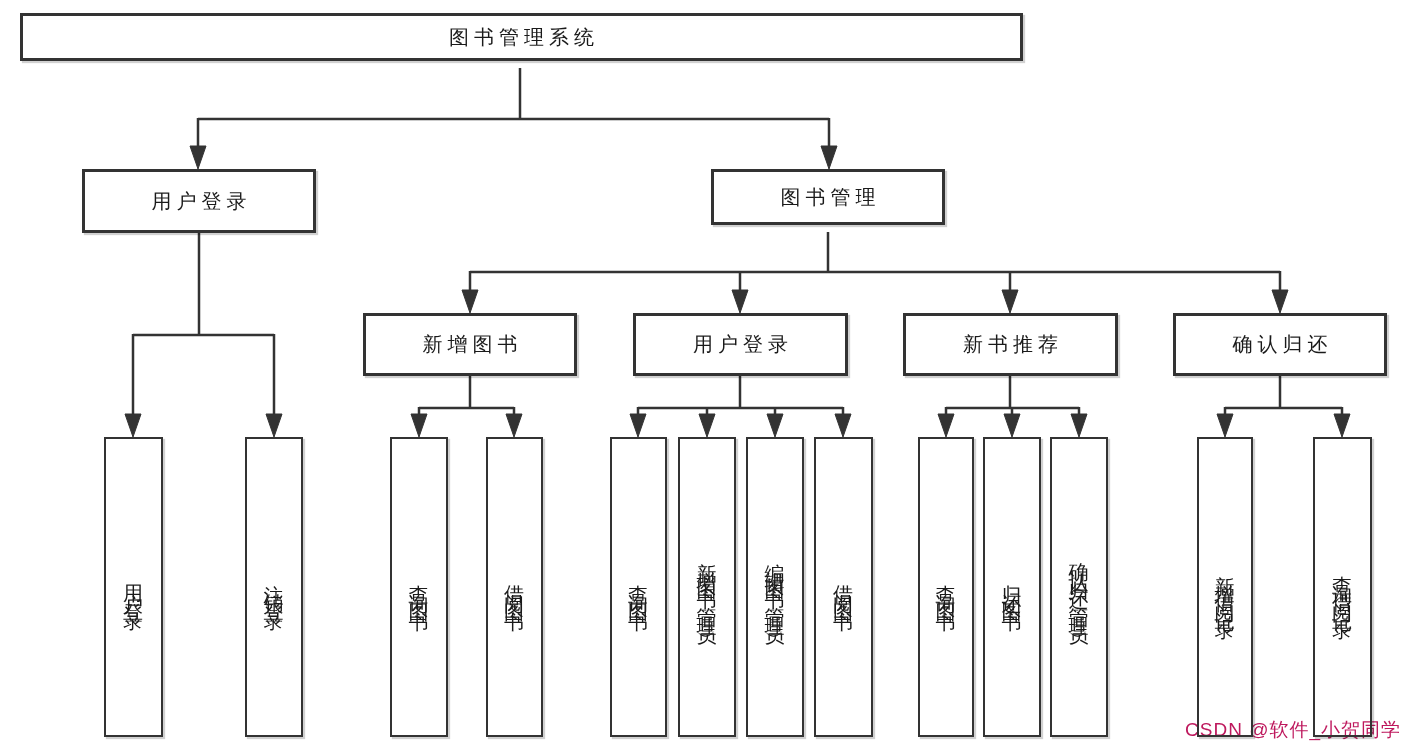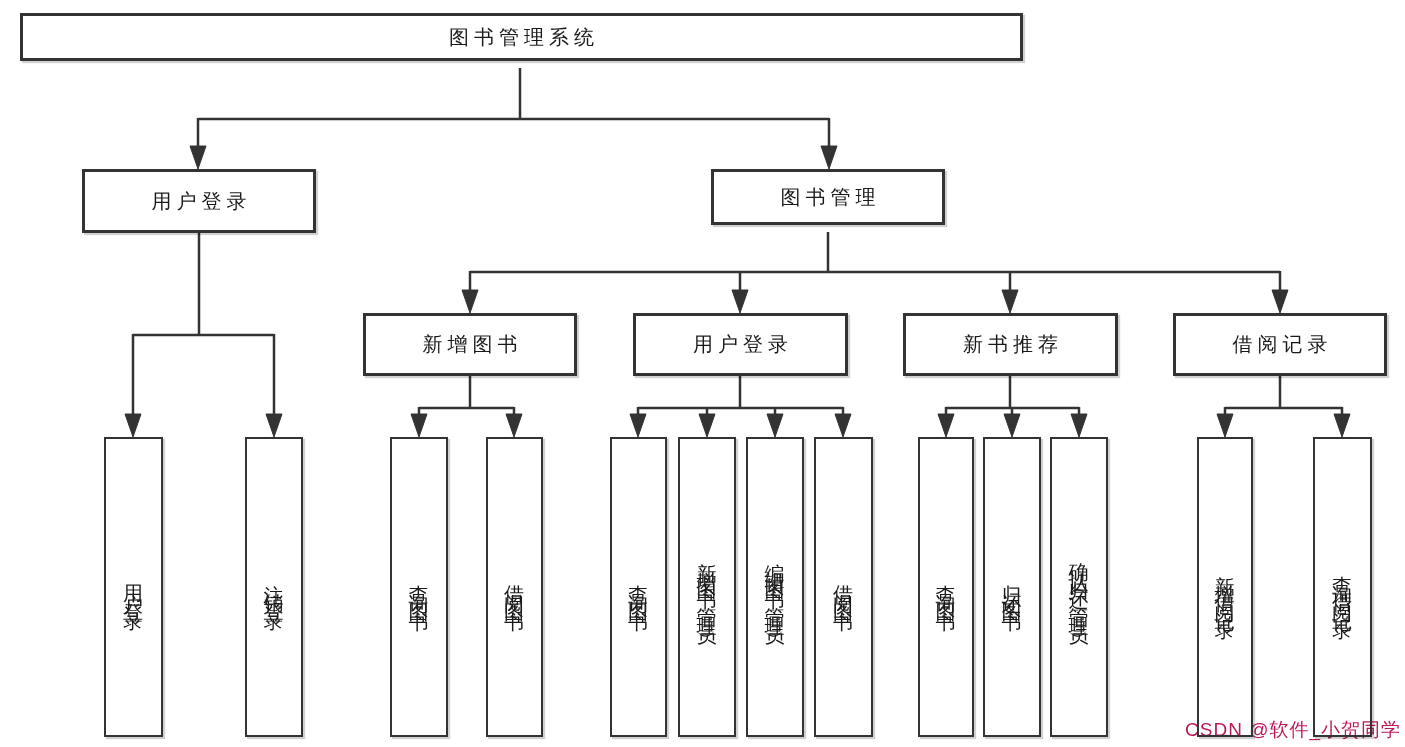--- a/index.html
+++ b/index.html
@@ -159,21 +159,21 @@
   <div class="box" id="n-newrec">
     <span class="hlabel">新增图书</span>
   </div>
   <div class="box" id="n-borrow">
     <span class="hlabel">用户登录</span>
   </div>
   <div class="box" id="n-cur">
     <span class="hlabel">新书推荐</span>
   </div>
   <div class="box" id="n-rec">
-    <span class="hlabel">借阅记录</span>
+    <span class="hlabel">确认归还</span>
   </div>
 
   <div class="box leaf" id="l1">
     <span class="vlabel">用户登录</span>
   </div>
   <div class="box leaf" id="l2">
     <span class="vlabel">注销登录</span>
   </div>
   <div class="box leaf" id="l3">
     <span class="vlabel">查询图书</span>

